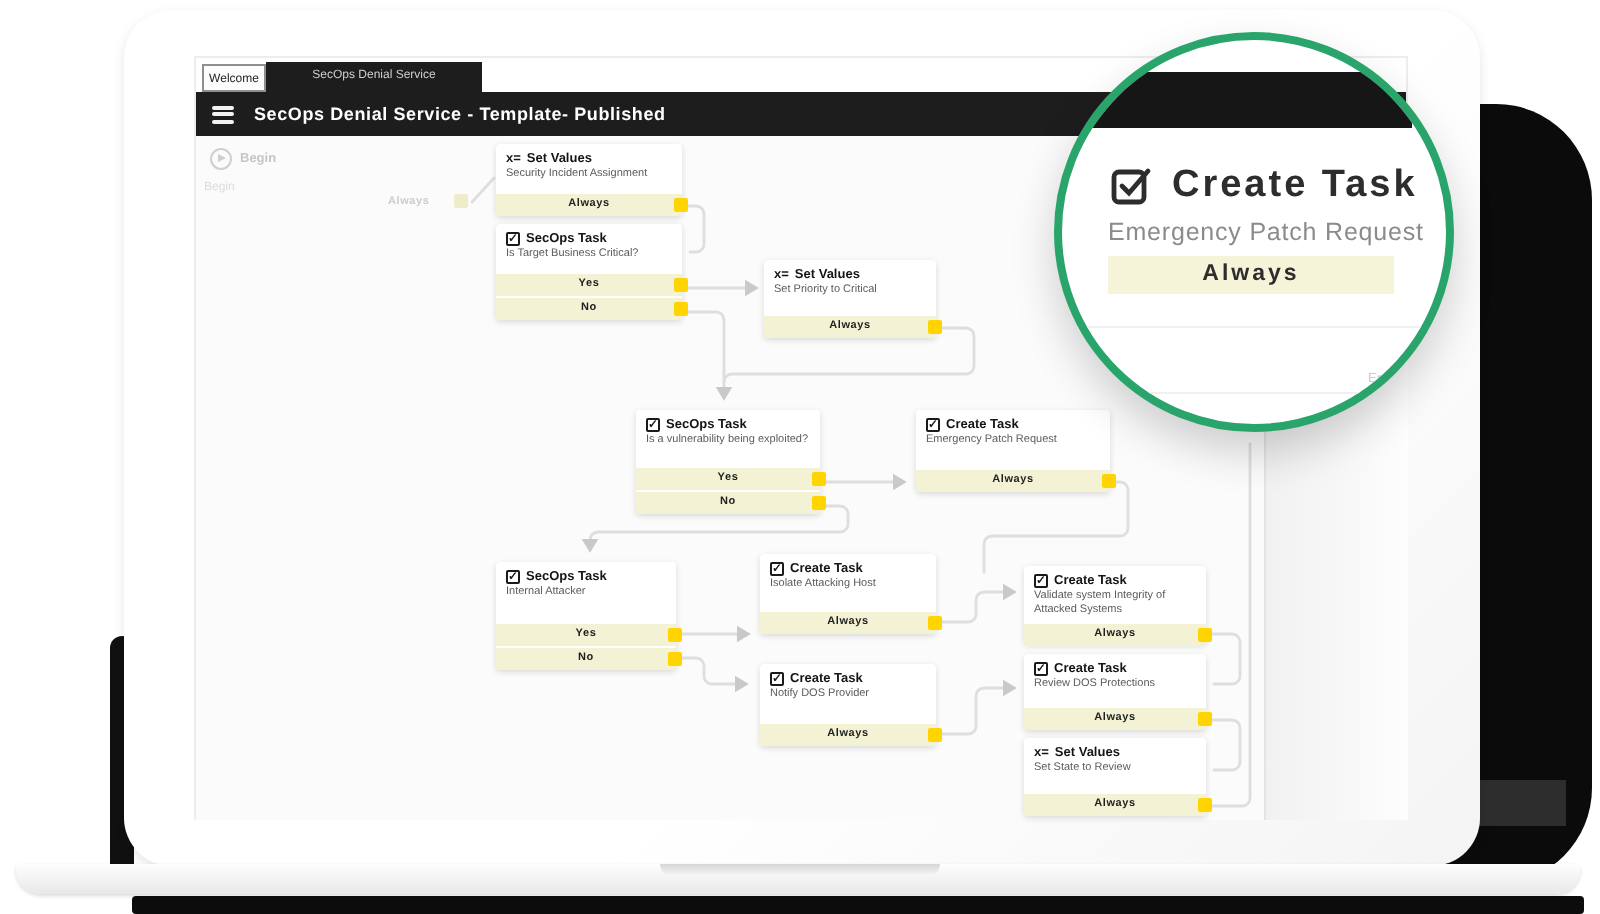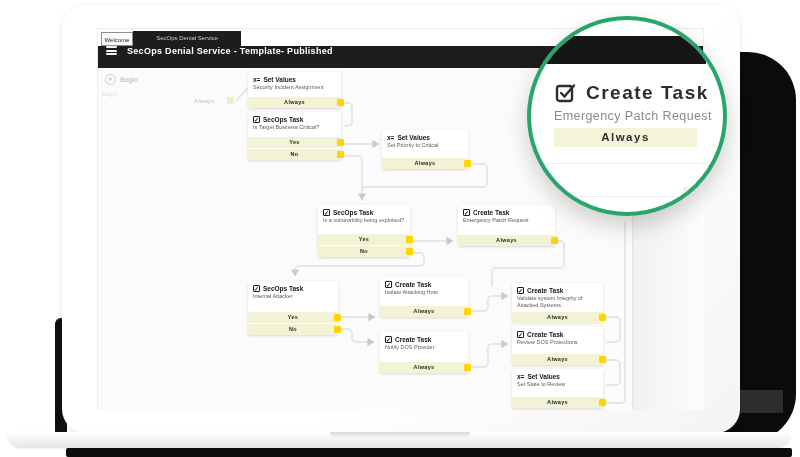--- a/index.html
+++ b/index.html
@@ -14,21 +14,21 @@
 
   
   .bezel { position:absolute; left:62px; top:5px; width:678px; height:428px; background:linear-gradient(135deg,#ffffff 60%,#f4f4f4); border-radius:24px; z-index:1; box-shadow:0 2px 6px rgba(0,0,0,0.10); }
 
   
   .screen { position:absolute; left:97px; top:28px; width:607px; height:382px; background:#ffffff; border:1px solid #ededed; z-index:2; }
   .tabbar { position:absolute; left:0; top:0; width:100%; height:17px; background:#ffffff; }
   .tab { position:absolute; top:3px; height:14px; font-size:6px; line-height:14px; text-align:center; }
   .tab-welcome { left:3px; width:32px; background:#fcfcfc; border:1px solid #8f8f8f; color:#1e1e1e; }
   .tab-active { left:35px; width:108px; height:15px; top:2px; background:#1d1d1d; color:#cfcfcf; }
-  .appheader { position:absolute; left:0; top:17px; width:100%; height:22px; background:#1d1d1d; display:flex; }
+  .appheader { position:absolute; left:0; top:17px; width:100%; height:22px; background:#1d1d1d; display:flex; align-items:center; }
   .hamburger { width:11px; height:9px; margin-left:8px; display:flex; flex-direction:column; justify-content:space-between; cursor:pointer; }
   .hamburger i { display:block; height:2px; background:#f2f2f2; border-radius:1px; }
   .apptitle { color:#ffffff; font-size:9px; font-weight:bold; letter-spacing:.3px; margin-left:10px; white-space:nowrap; }
   .canvas { position:absolute; left:0; top:39px; width:535px; height:342px; background:#fbfbfb; border-right:1px solid #e3e3e3; }
   .canvas-side { position:absolute; left:535px; top:39px; width:71px; height:342px; background:linear-gradient(to right,#f1f1f1,#fdfdfd); }
 
   
   .flow { position:absolute; left:0; top:0; width:800px; height:457px; z-index:3; pointer-events:none; }
   .flow > * { pointer-events:auto; }
   svg.wires { position:absolute; left:0; top:0; z-index:1; pointer-events:none; }

